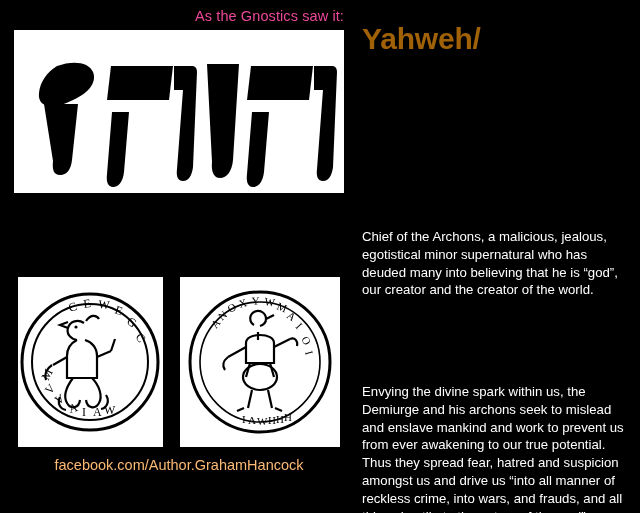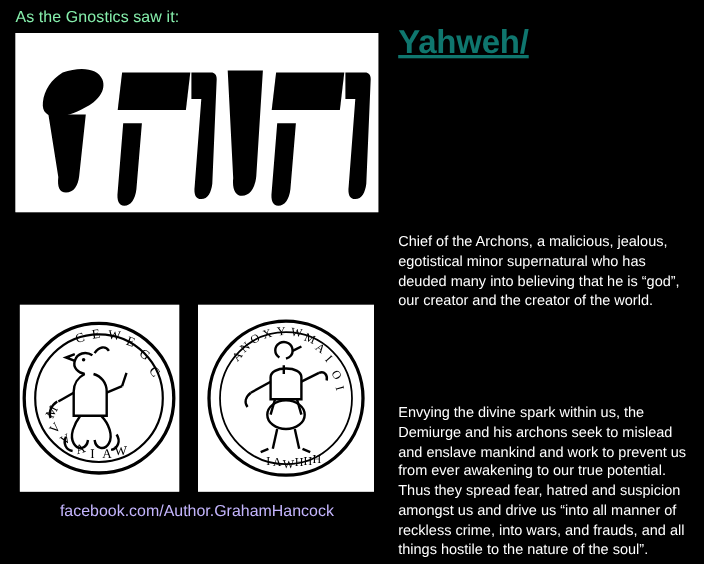--- a/index.html
+++ b/index.html
@@ -20,23 +20,23 @@
     height: 513px;
     background: #000000;
   }
 
   
   .caption-top {
     position: absolute;
     left: 14px;
     top: 8px;
     width: 330px;
-    text-align: left;
+    text-align: right;
     font-size: 14.5px;
-    color: #86efac;
+    color: #ec4899;
     letter-spacing: 0.1px;
   }
 
   .tetragram-panel {
     position: absolute;
     left: 14px;
     top: 30px;
     width: 330px;
     height: 163px;
     background: #ffffff;
@@ -65,45 +65,45 @@
   }
   .seal svg { display: block; }
 
   .fb-credit {
     position: absolute;
     left: 14px;
     top: 457px;
     width: 330px;
     text-align: center;
     font-size: 14.5px;
-    color: #c4b5fd;
+    color: #fdba74;
   }
 
   
   .headline {
     position: absolute;
     left: 362px;
     top: 22px;
     width: 270px;
     font-size: 30px;
     line-height: 1.16;
     font-weight: bold;
-    color: #0f766e;
+    color: #a16207;
     letter-spacing: -0.2px;
-    text-decoration: underline;
   }
   .headline div { white-space: nowrap; }
 
   .body-text {
     position: absolute;
     left: 362px;
     width: 272px;
     font-size: 13.2px;
     line-height: 1.35;
     color: #ffffff;
+    margin-top: 17px;
   }
   .para-1 { top: 211px; }
   .para-2 { top: 366px; }
 </style>
 </head>
 <body>
 
 <div class="canvas">
 
   <div class="caption-top">As the Gnostics saw it:</div>

